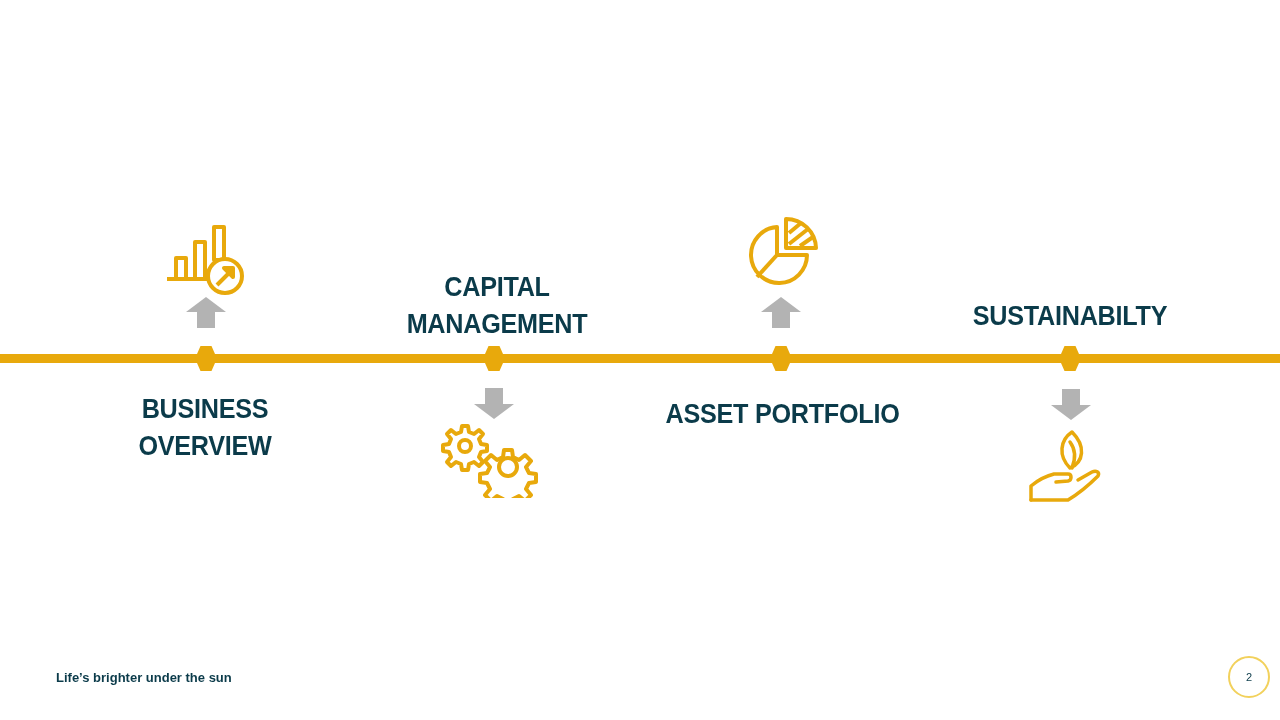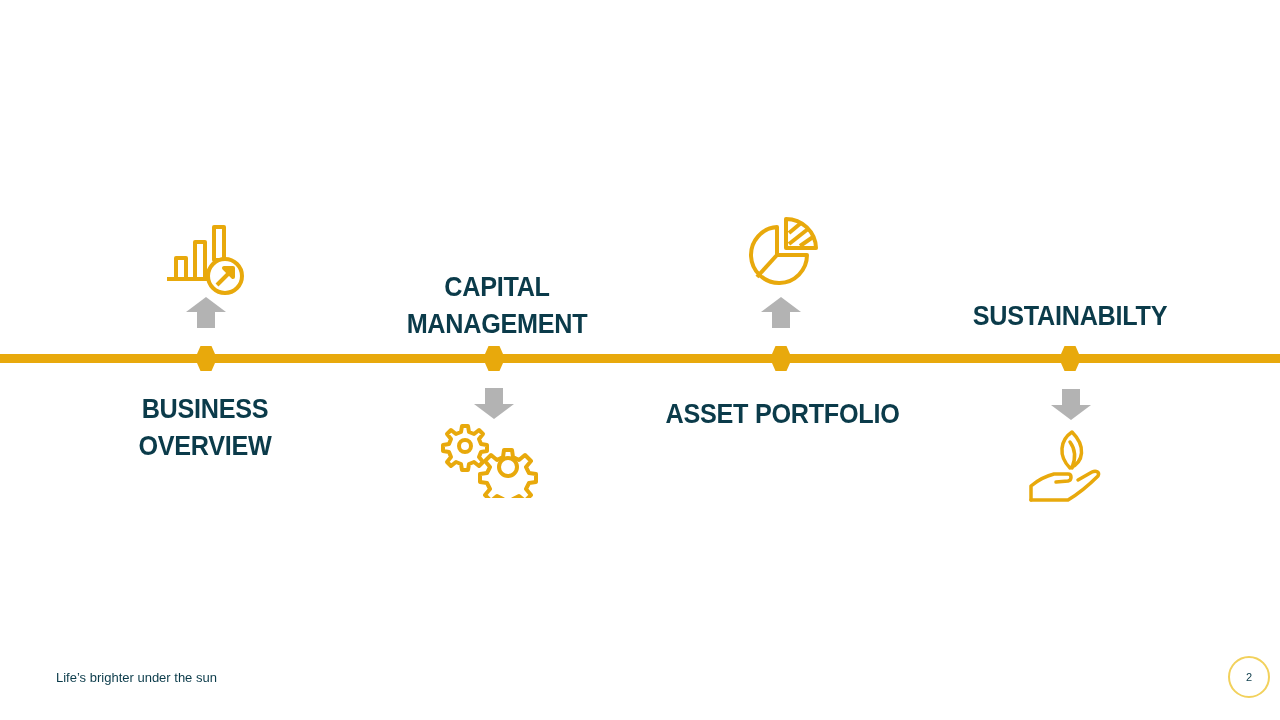--- a/index.html
+++ b/index.html
@@ -18,21 +18,21 @@
       clip-path: polygon(25% 0, 75% 0, 100% 50%, 75% 100%, 25% 100%, 0 50%);
     }
     .label {
       position: absolute; color: #0B3B4A; font-weight: bold;
       font-size: 28px; line-height: 37px; text-align: center; letter-spacing: -0.3px;
       transform: scaleX(0.9); transform-origin: center;
     }
     .arrow { position: absolute; }
     .icon { position: absolute; }
     .footer-text {
-      position: absolute; left: 56px; top: 670px; font-size: 13px; color: #0B3B4A;
+      position: absolute; left: 56px; top: 670px; font-size: 13px; color: #0B3B4A; font-weight: bold;
     }
     .page-circle {
       position: absolute; left: 1228px; top: 656px; width: 38px; height: 38px;
       border: 2px solid #F2D15C; border-radius: 50%;
       display: flex; align-items: center; justify-content: center;
       font-size: 11px; color: #0B3B4A;
     }
   </style>
 </head>
 <body>

